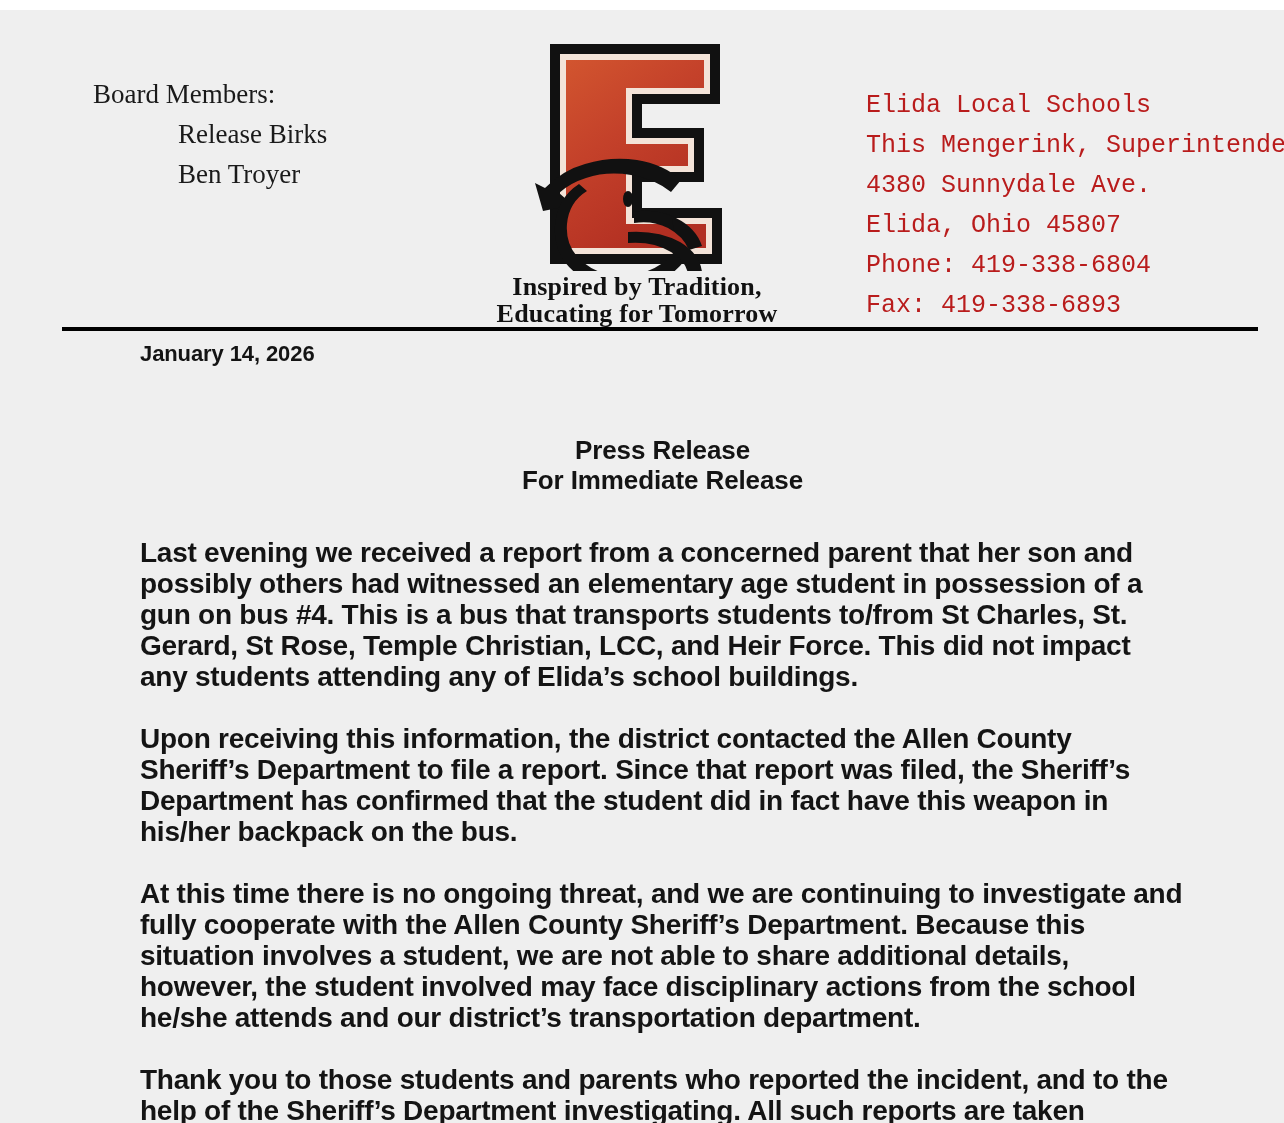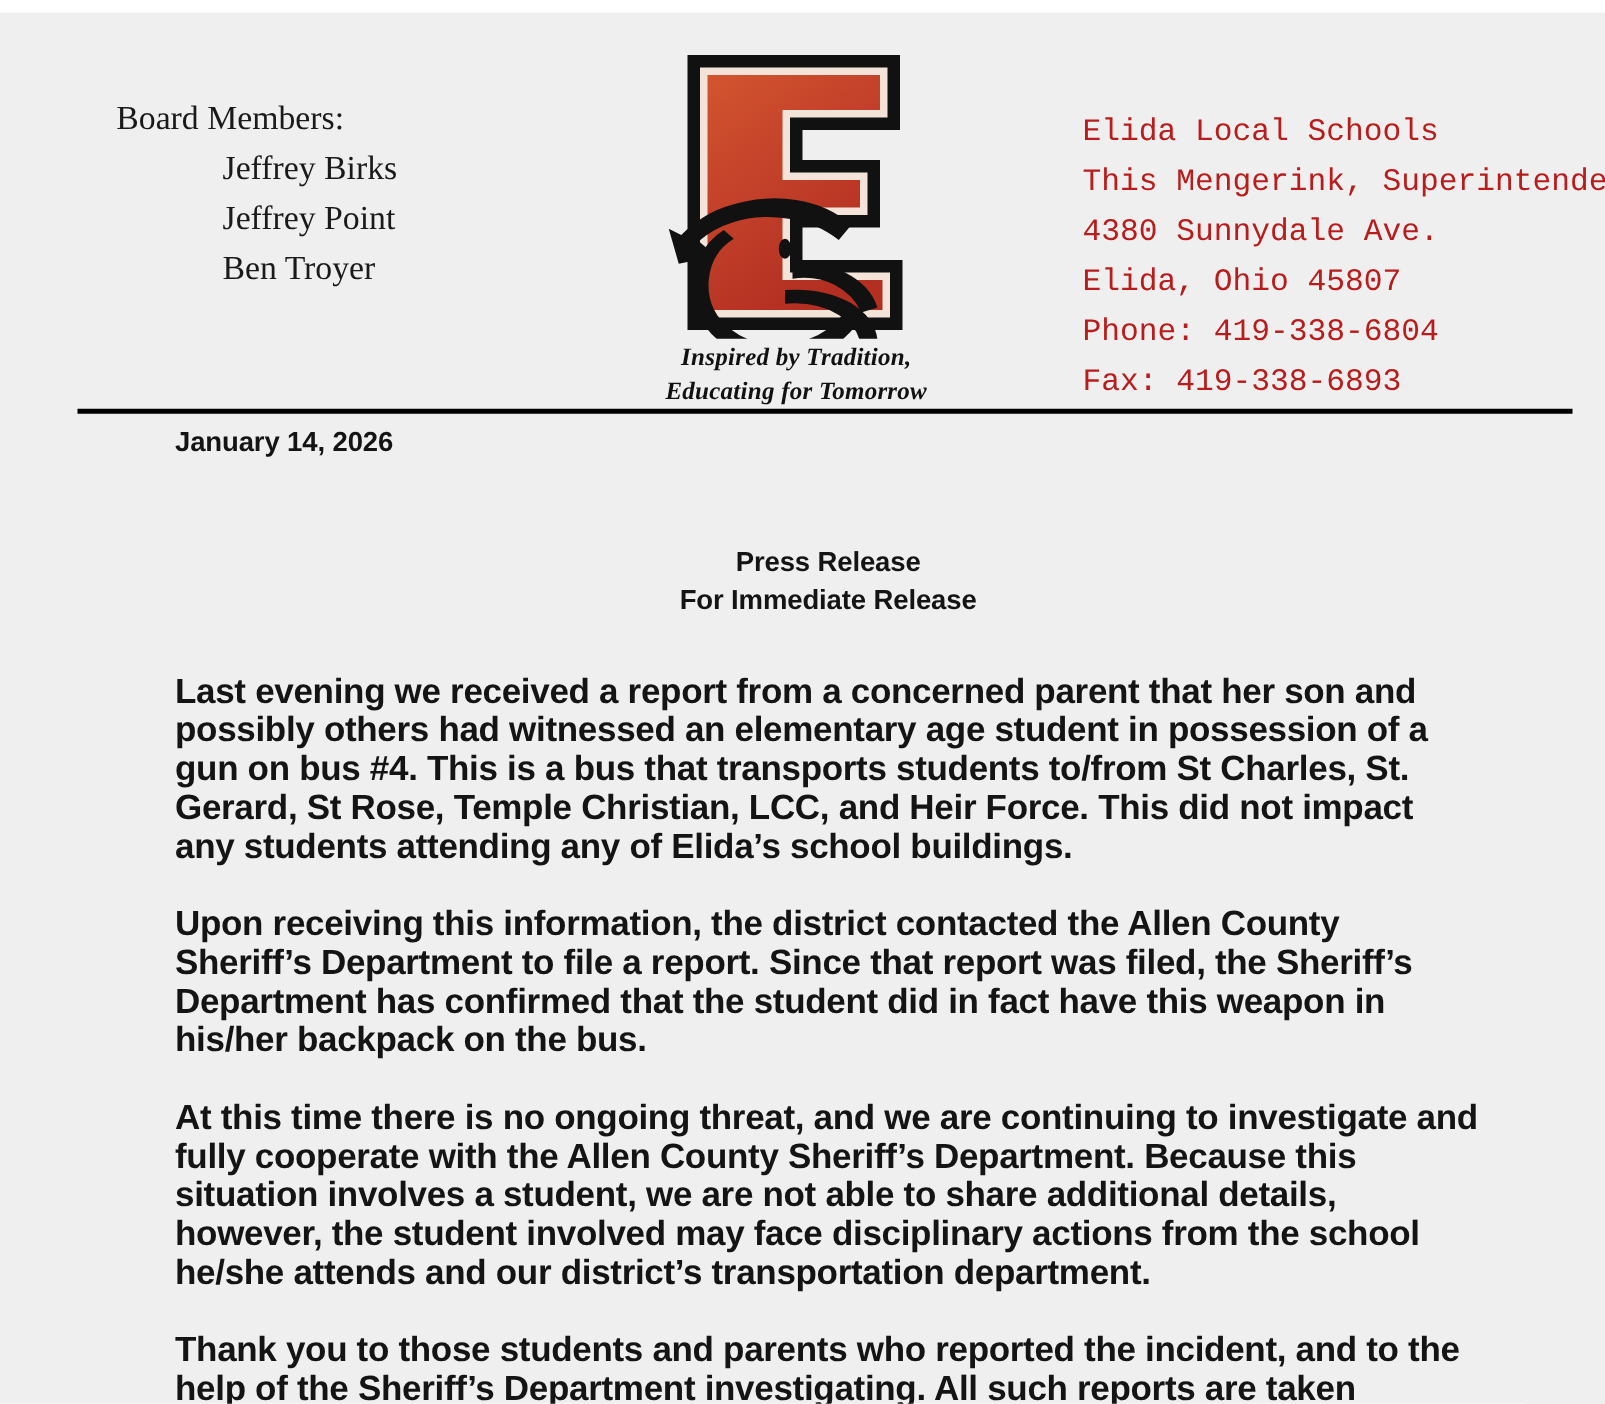--- a/index.html
+++ b/index.html
@@ -70,22 +70,21 @@
   .logo-mark {
     position: relative;
     width: 230px;
     height: 235px;
     margin: 0 auto;
   }
   .logo-mark svg { display: block; }
   .tagline {
     font-family: "Liberation Serif", serif;
     font-weight: bold;
-    font-style: italic;
-    font-size: 20px;
+    font-size: 26px;
     line-height: 27px;
     color: #111111;
     margin-top: 2px;
     letter-spacing: 0.2px;
   }
 
   
   .divider {
     position: absolute;
     left: 62px;
@@ -106,21 +105,21 @@
     margin-left: 16px;
   }
   .date-line {
     font-size: 22px;
     font-weight: 600;
     letter-spacing: -0.1px;
     margin-bottom: 0;
   }
   .release-head {
     text-align: center;
-    font-size: 22px;
+    font-size: 26px;
     font-weight: 600;
     line-height: 30px;
     margin-top: 68px;
     letter-spacing: -0.1px;
   }
   .release-head div { white-space: nowrap; }
   .paragraphs {
     margin-top: 42px;
   }
   .para {
@@ -137,22 +136,21 @@
 <body>
 
 <div class="page">
 
   <div class="topstrip"></div>
 
   <div class="letterhead">
 
     <div class="board-block">
       <div class="board-title">Board Members:</div>
-      <div class="board-name">Jeffrey Birks</div>
-      <div class="board-name">Jeffrey Point</div>
+      <div class="board-name">Release Birks</div>
       <div class="board-name">Ben Troyer</div>
     </div>
 
     <div class="logo-wrap">
       <div class="logo-mark">
         <svg width="230" height="235" viewBox="0 0 230 235" xmlns="http://www.w3.org/2000/svg">
           <defs>
             <linearGradient id="egrad" x1="0" y1="0" x2="0.55" y2="1">
               <stop offset="0" stop-color="#d2552f"></stop>
               <stop offset="0.45" stop-color="#c4412a"></stop>

